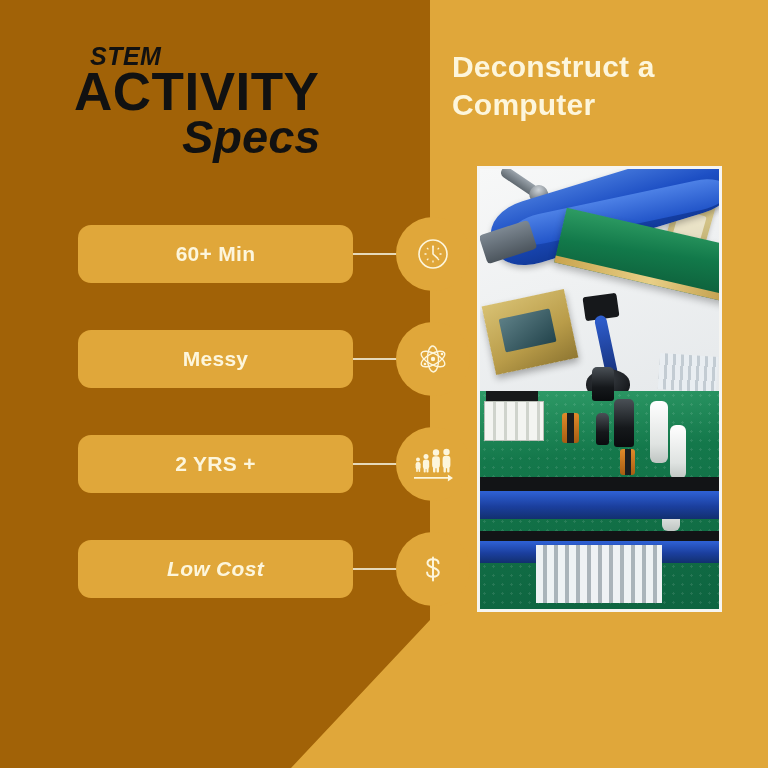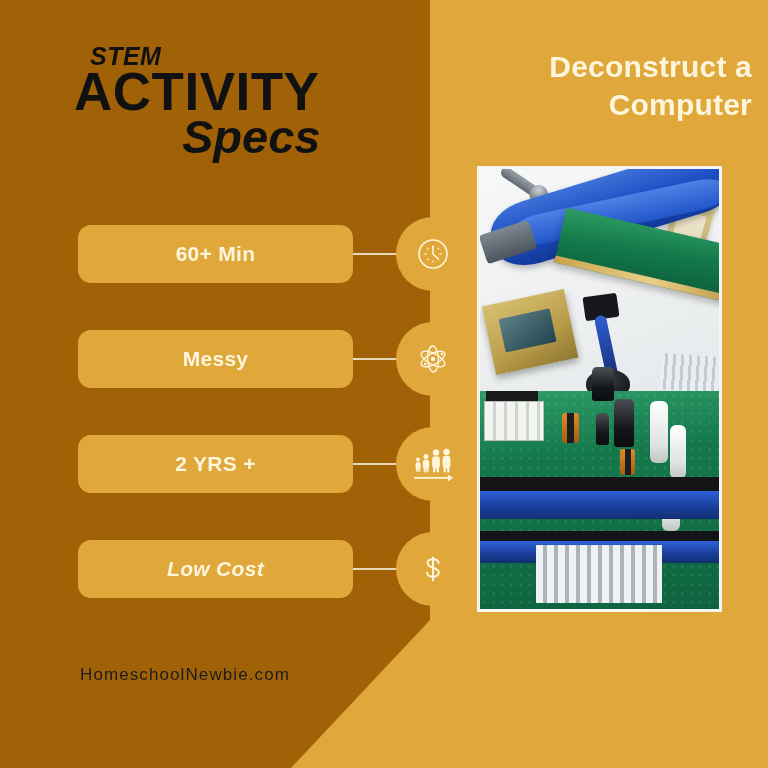--- a/index.html
+++ b/index.html
@@ -25,21 +25,21 @@
     -webkit-clip-path: polygon(430px 0, 768px 0, 768px 768px, 291px 768px, 430px 620px);
     clip-path: polygon(430px 0, 768px 0, 768px 768px, 291px 768px, 430px 620px);
   }
 
   
   .panel-title {
     position: absolute;
     left: 452px;
     top: 48px;
     width: 300px;
-    text-align: right;
+    text-align: left;
     color: #fdf6dc;
     font-size: 30px;
     font-weight: bold;
     line-height: 1.28;
     letter-spacing: 0.2px;
   }
 
   
   .photo-frame {
     position: absolute;
@@ -498,16 +498,15 @@
     <div class="spec-circle">
       <span>
         <svg width="40" height="40" viewBox="0 0 40 40" fill="none" stroke="#fdf6dc" stroke-width="2" stroke-linecap="round">
           <path d="M20 8.5v23"></path>
           <path d="M25.5 14.2c0-2.6-2.6-4-5.6-4s-5.4 1.4-5.4 3.9c0 2.7 2.6 3.7 5.5 4.6 3 .9 5.8 1.9 5.8 4.8 0 2.7-2.7 4.2-5.9 4.2-3.2 0-5.8-1.6-5.8-4.3"></path>
         </svg>
       </span>
     </div>
   </div>
 
-  <div class="site-url">HomeschoolNewbie.com</div>
 
 
 </div>
 
 </body></html>

